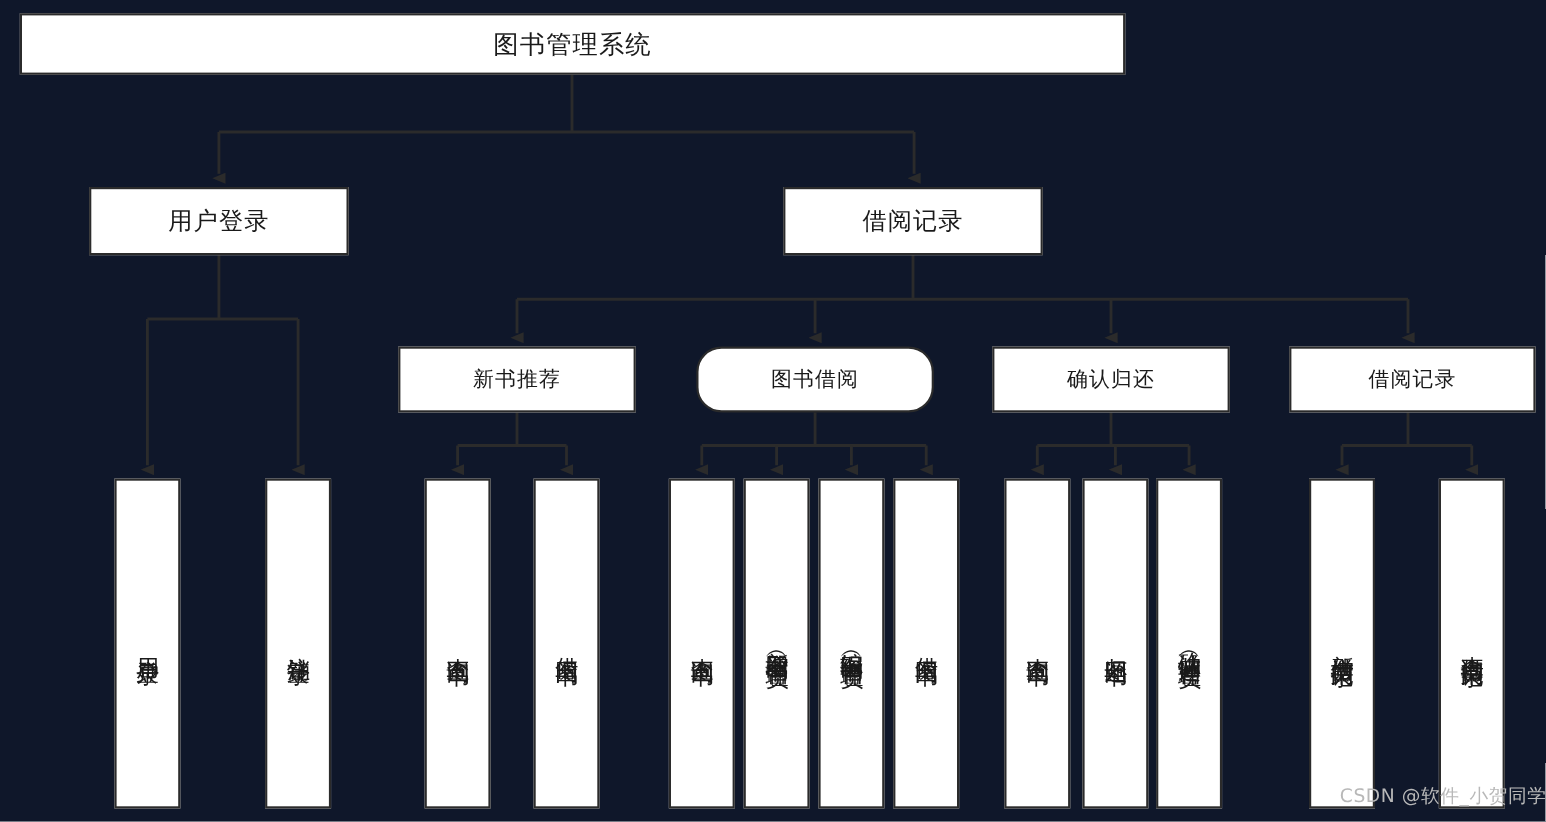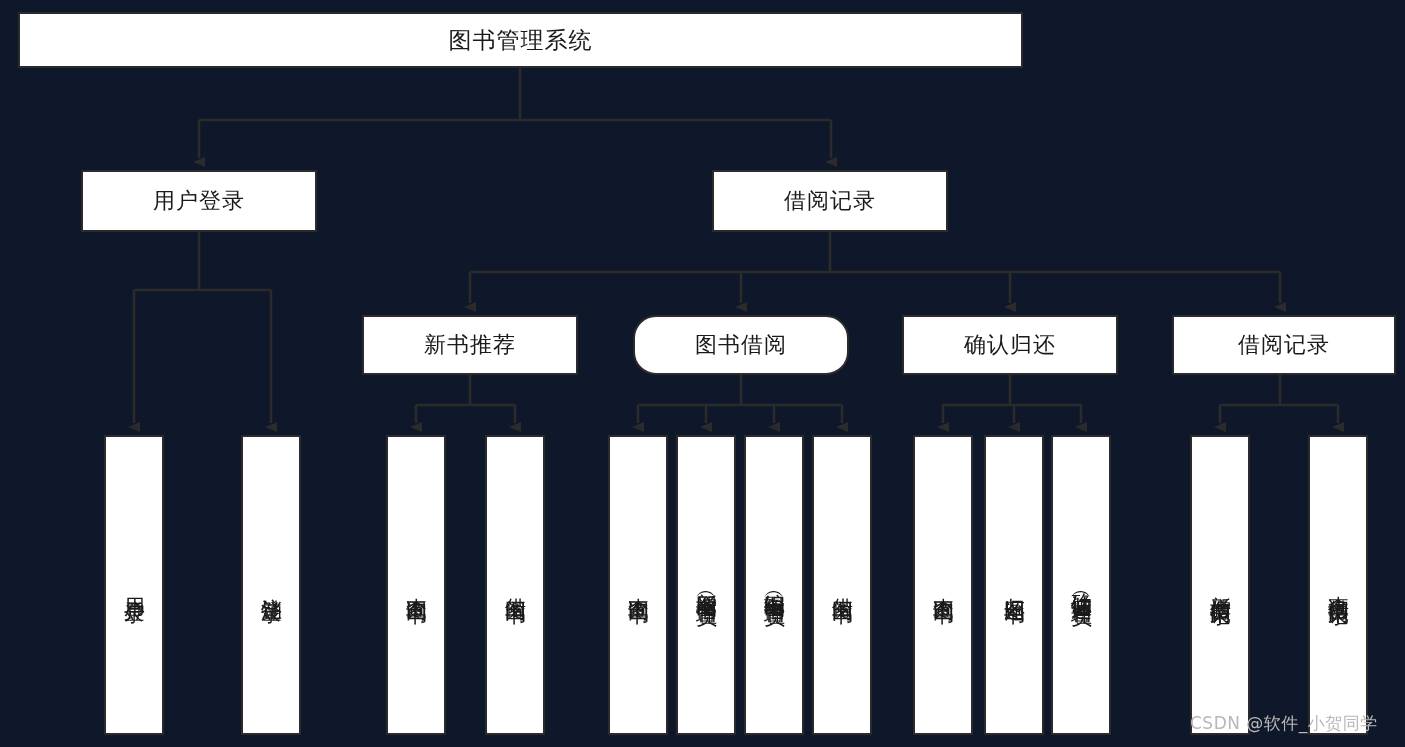--- a/index.html
+++ b/index.html
@@ -37,21 +37,21 @@
   }
   .node.root {
     font-size: 23px;
     letter-spacing: 1px;
   }
   .node.level2 {
     font-size: 22px;
     letter-spacing: 1px;
   }
   .node.level3 {
-    font-size: 22px;
+    font-size: 19px;
     letter-spacing: 1px;
     align-items: center;
   }
   .node.leaf {
     font-size: 21px;
     align-items: center;
     justify-content: center;
     padding: 6px 0;
   }
   .node.leaf .vtext {
@@ -63,20 +63,21 @@
     text-align: center;
   }
   .watermark {
     position: absolute;
     left: 1190px;
     top: 712px;
     font-size: 17px;
     color: #b8b8b8;
     white-space: nowrap;
     letter-spacing: 0.5px;
+    padding-left: 28px;
   }
 </style>
 </head>
 <body>
 
 <div id="canvas">
 
   <svg id="wires" viewBox="0 0 1405 747" xmlns="http://www.w3.org/2000/svg">
     <defs>
       <marker id="arrow" markerWidth="10" markerHeight="12" refX="1" refY="6" orient="auto" markerUnits="userSpaceOnUse">

